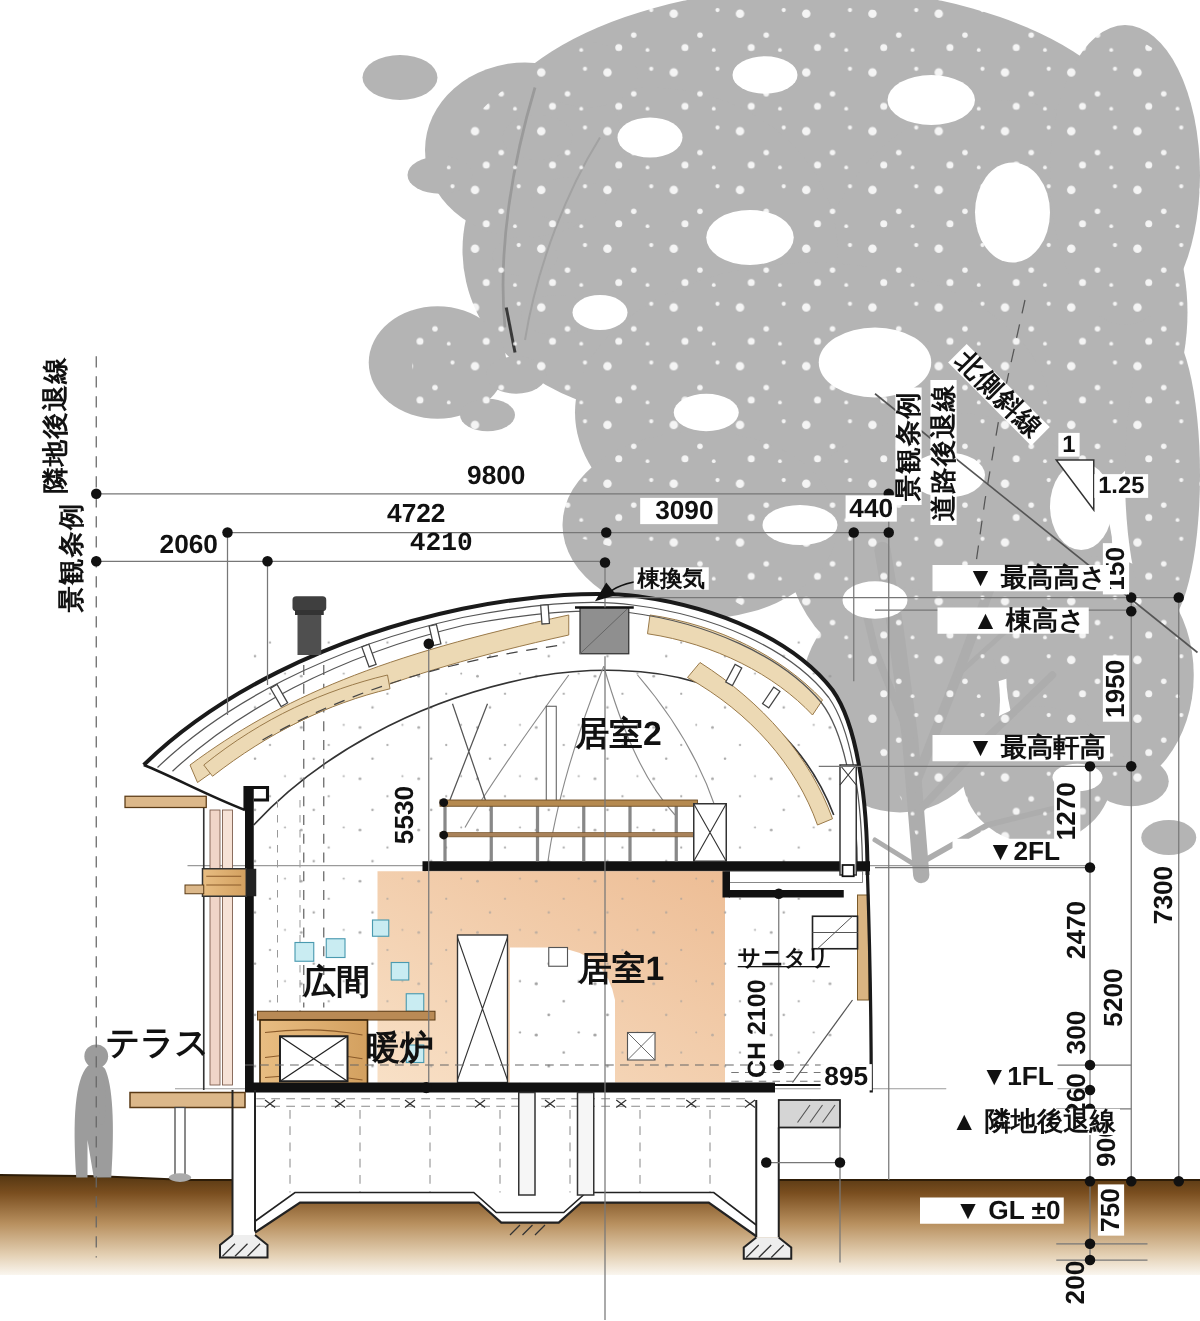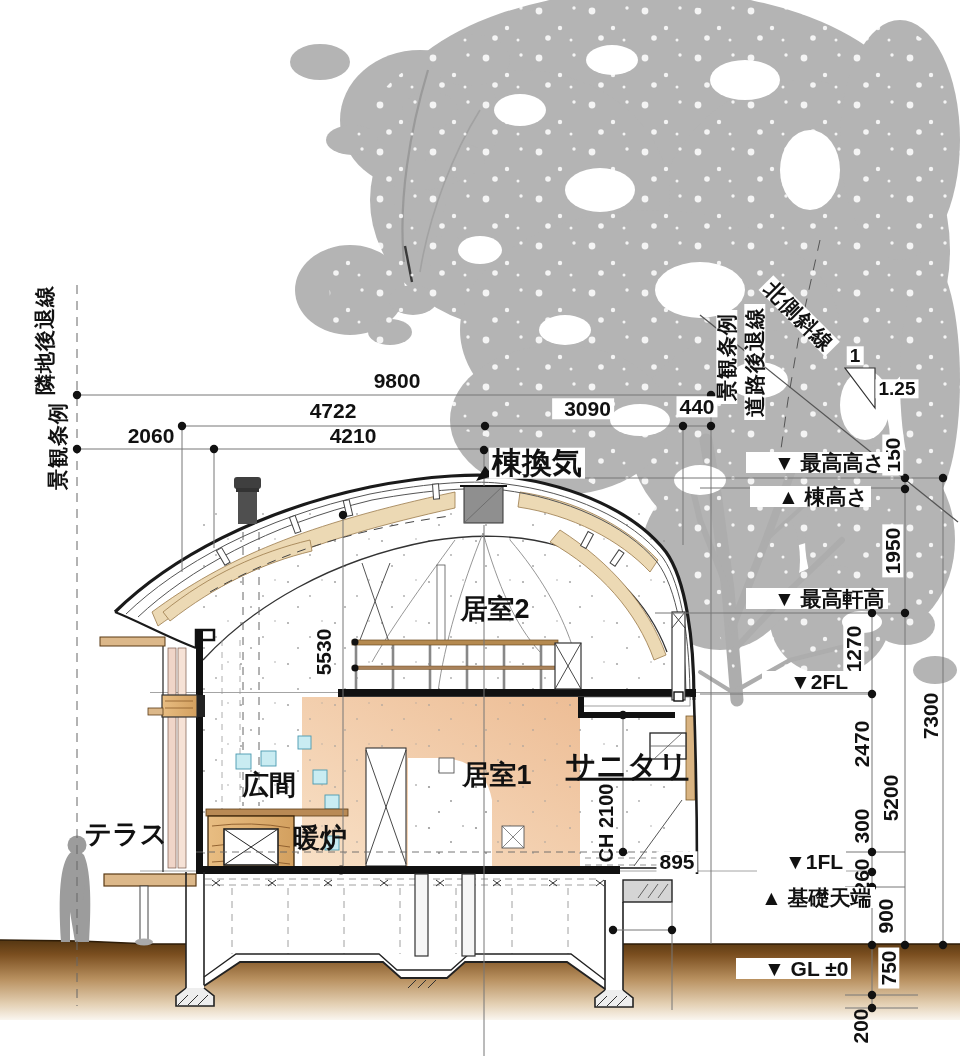--- a/index.html
+++ b/index.html
@@ -6,21 +6,21 @@
   #stage{position:relative;width:960px;height:1057px;overflow:hidden;background:#fff;
          font-family:"Liberation Sans",sans-serif;}
   #dwg{position:absolute;left:0;top:0;z-index:1;}
   .lbl{position:absolute;z-index:3;transform:translate(-50%,-50%);white-space:nowrap;
        color:#111;font-weight:bold;line-height:1.02;}
   .bg{background:#fff;padding:0 3px;}
   .rot{transform:translate(-50%,-50%) rotate(-90deg);}
   .rot45{transform:translate(-50%,-50%) rotate(45deg);}
   .dim{font-size:21px;}
   .room{font-size:27px;}
-  .mid{font-size:30px;}
+  .mid{font-size:18px;}
   .lvl{font-size:21px;transform:none;padding-left:28px;}
   .sb{font-size:21px;letter-spacing:1px;}
   .sm{font-size:19px;}
 </style>
 </head>
 <body>
 
 <div id="stage">
 
 <svg id="dwg" width="960" height="1057" viewBox="0 0 960 1057">
@@ -369,23 +369,23 @@
         <circle cx="341" cy="870" r="4.5"></circle>
     <circle cx="623" cy="715" r="4.2"></circle>
         <circle cx="623" cy="852" r="4.2"></circle>
     <circle cx="613" cy="930" r="4.2"></circle>
         <circle cx="672" cy="930" r="4.2"></circle>
   </g>
 </svg>
 
 <div class="lbl dim bg" style="left:397px;top:381px;">9800</div>
 <div class="lbl dim bg" style="left:333px;top:411px;">4722</div>
-<div class="lbl dim" style="left:353px;top:436px;">4210</div>
+<div class="lbl dim" style="left:353px;top:436px;font-family:Liberation Mono, monospace;">4210</div>
 <div class="lbl dim" style="left:151px;top:436px;">2060</div>
-<div class="lbl dim bg" style="left:583px;top:409px;padding-left:12px;">3090</div>
+<div class="lbl dim bg" style="left:543px;top:409px;padding-left:12px;">3090</div>
 <div class="lbl dim bg" style="left:697px;top:407px;">440</div>
 <div class="lbl dim bg" style="left:641px;top:862px;margin-left:36px;">895</div>
 
 <div class="lbl rot dim bg" style="left:893px;top:455px;">150</div>
 <div class="lbl rot dim bg" style="left:893px;top:551px;">1950</div>
 <div class="lbl rot dim bg" style="left:854px;top:649px;">1270</div>
 <div class="lbl rot dim bg" style="left:931px;top:716px;">7300</div>
 <div class="lbl rot dim" style="left:862px;top:744px;">2470</div>
 <div class="lbl rot dim" style="left:891px;top:798px;">5200</div>
 <div class="lbl rot dim" style="left:862px;top:826px;">300</div>
@@ -394,28 +394,28 @@
 <div class="lbl rot dim bg" style="left:889px;top:968px;">750</div>
 <div class="lbl rot dim" style="left:861px;top:1026px;">200</div>
 <div class="lbl rot dim" style="left:324px;top:652px;">5530</div>
 <div class="lbl rot dim" style="left:606px;top:823px;font-size:20px;">CH 2100</div>
 
 <div class="lbl lvl bg" style="left:746px;top:452px;transform:none;">▼ 最高高さ</div>
 <div class="lbl lvl bg" style="left:750px;top:486px;transform:none;">▲ 棟高さ</div>
 <div class="lbl lvl bg" style="left:746px;top:588px;transform:none;text-align:center;">▼ 最高軒高</div>
 <div class="lbl lvl bg" style="left:762px;top:671px;transform:none;">▼2FL</div>
 <div class="lbl lvl bg" style="left:757px;top:851px;transform:none;">▼1FL</div>
-<div class="lbl lvl bg" style="left:733px;top:887px;transform:none;">▲ 基礎天端</div>
+<div class="lbl lvl bg" style="left:733px;top:887px;transform:none;">▲ 隣地後退線</div>
 <div class="lbl lvl bg" style="left:736px;top:958px;transform:none;">▼ GL ±0</div>
 
 <div class="lbl room" style="left:126px;top:835px;text-align:center;">テラス</div>
 <div class="lbl room" style="left:269px;top:786px;text-align:right;">広間</div>
 <div class="lbl room" style="left:320px;top:839px;">暖炉</div>
 <div class="lbl room" style="left:497px;top:776px;">居室1</div>
-<div class="lbl room" style="left:495px;top:610px;">居室2</div>
+<div class="lbl room" style="left:495px;top:588px;">居室2</div>
 <div class="lbl mid" style="left:627px;top:766px;text-decoration:underline;">サニタリ</div>
 <div class="lbl mid bg" style="left:537px;top:463px;">棟換気</div>
 
 <div class="lbl rot sb" style="left:58px;top:446px;">景観条例</div>
 <div class="lbl rot sb" style="left:45px;top:340px;">隣地後退線</div>
 <div class="lbl rot sb bg" style="left:727px;top:357px;">景観条例</div>
 <div class="lbl rot sb bg" style="left:755px;top:362px;">道路後退線</div>
 <div class="lbl rot45 sb bg" style="left:799px;top:316px;">北側斜線</div>
 <div class="lbl sm bg" style="left:855px;top:356px;">1</div>
 <div class="lbl sm bg" style="left:897px;top:389px;">1.25</div>

